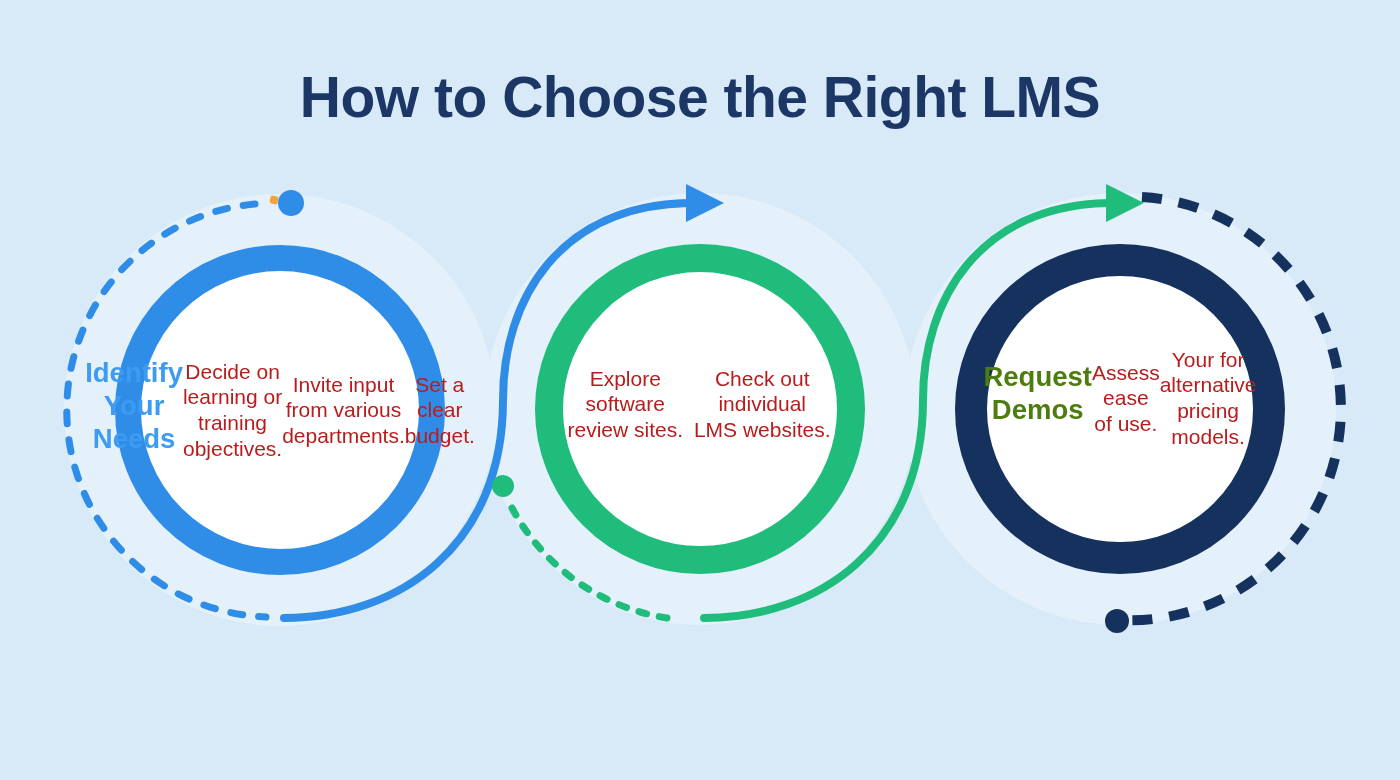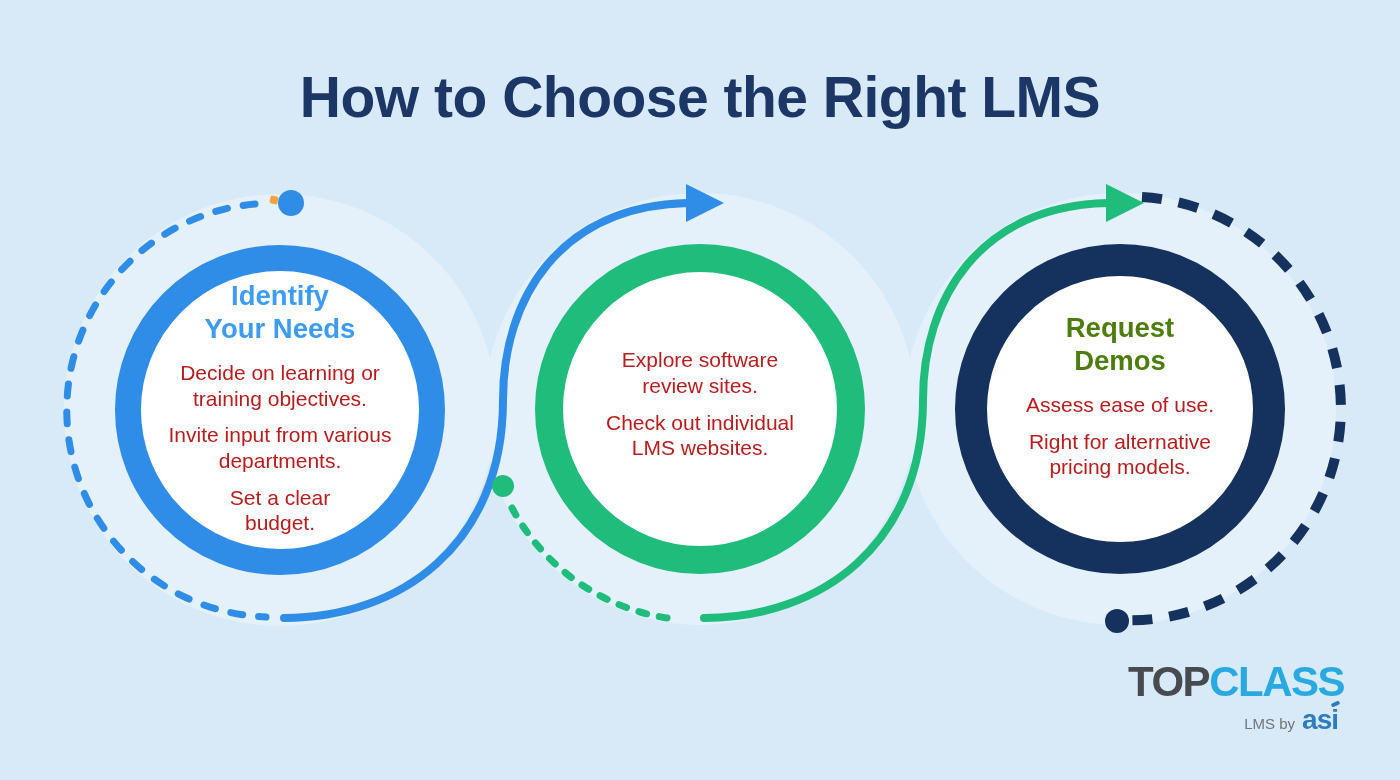--- a/index.html
+++ b/index.html
@@ -28,21 +28,20 @@
 
   svg.art { position: absolute; left: 0; top: 0; }
 
   .step {
     position: absolute;
     width: 330px;
     height: 330px;
     border-radius: 50%;
     background: #ffffff;
     display: flex;
-    flex-direction: column;
     align-items: center;
     justify-content: center;
     text-align: center;
   }
   .step-1 { left: 115px; top: 245px; border: 26px solid #2f8de8; }
   .step-2 { left: 535px; top: 244px; border: 28px solid #1fbc7c; padding-bottom: 10px; }
   .step-3 { left: 955px; top: 244px; border: 32px solid #15315e; padding-bottom: 22px; }
 
   .step-heading {
     font-size: 27.5px;
@@ -119,27 +118,18 @@
     <p class="step-item">Explore software
 review sites.</p>
     <p class="step-item">Check out individual
 LMS websites.</p>
   </div>
 
   <div class="step step-3">
     <div class="step-heading">Request
 Demos</div>
     <p class="step-item">Assess ease of use.</p>
-    <p class="step-item">Right for alternative
+    <p class="step-item">Your for alternative
 pricing models.</p>
   </div>
 
-  <div class="logo">
-    <div class="logo-word">
-      <span class="logo-top">TOP</span><span class="logo-class">CLASS</span>
-    </div>
-    <div class="logo-sub">
-      <span class="lms-by">LMS by</span>
-      <span class="asi-wrap"><span>asi</span><span class="accent-mark"></span></span>
-    </div>
-  </div>
 
 </div>
 
 </body></html>

